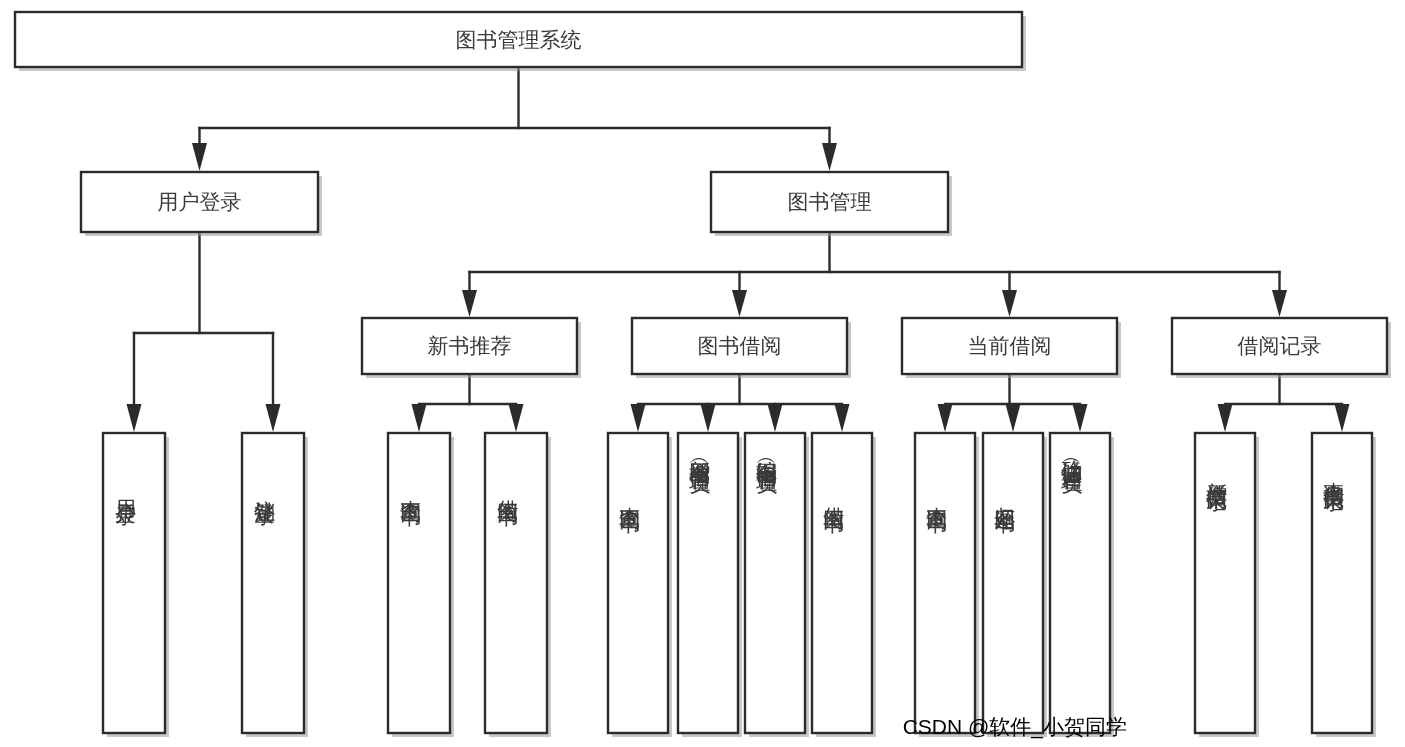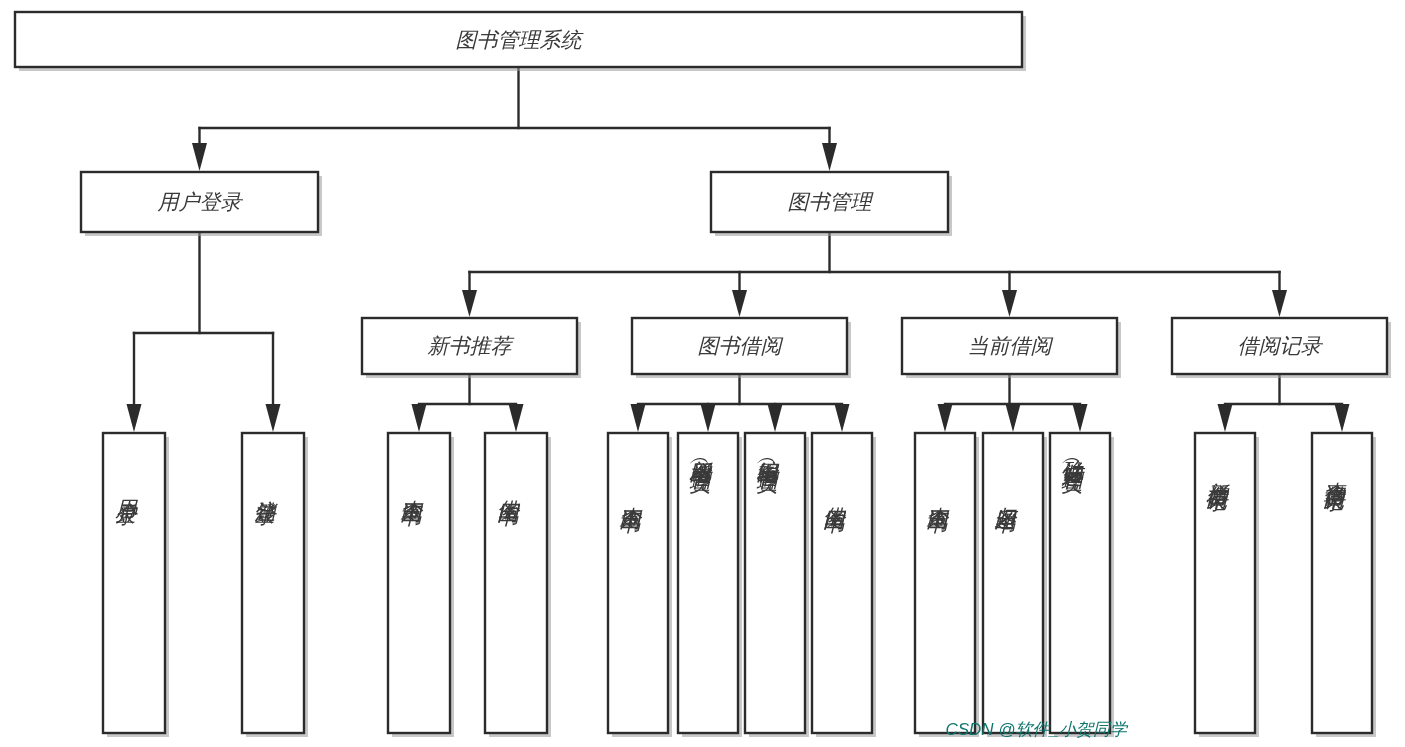--- a/index.html
+++ b/index.html
@@ -10,21 +10,20 @@
   body {
     width: 1405px;
     height: 747px;
     font-family: "Liberation Sans", "DejaVu Sans", sans-serif;
     overflow: hidden;
   }
   #diagram-root {
     position: relative;
     width: 1135px;
     height: 747px;
-    font-style: italic;
   }
   svg#flow {
     position: absolute;
     top: 0;
     left: 0;
     width: 1405px;
     height: 747px;
   }
   .node-rect {
     fill: #ffffff;
@@ -59,22 +58,22 @@
     text-orientation: upright;
     letter-spacing: 2px;
     dominant-baseline: hanging;
     text-anchor: start;
   }
   .watermark {
     position: absolute;
     right: 8px;
     bottom: 6px;
     font-family: "Liberation Sans", "DejaVu Sans", sans-serif;
-    font-size: 17px;
-    color: #0f766e;
+    font-size: 21px;
+    color: #000000;
     white-space: nowrap;
     pointer-events: none;
   }
 </style>
 </head>
 <body>
 
 <div id="diagram-root">
 
   <svg id="flow" viewBox="0 0 1405 747" xmlns="http://www.w3.org/2000/svg">

